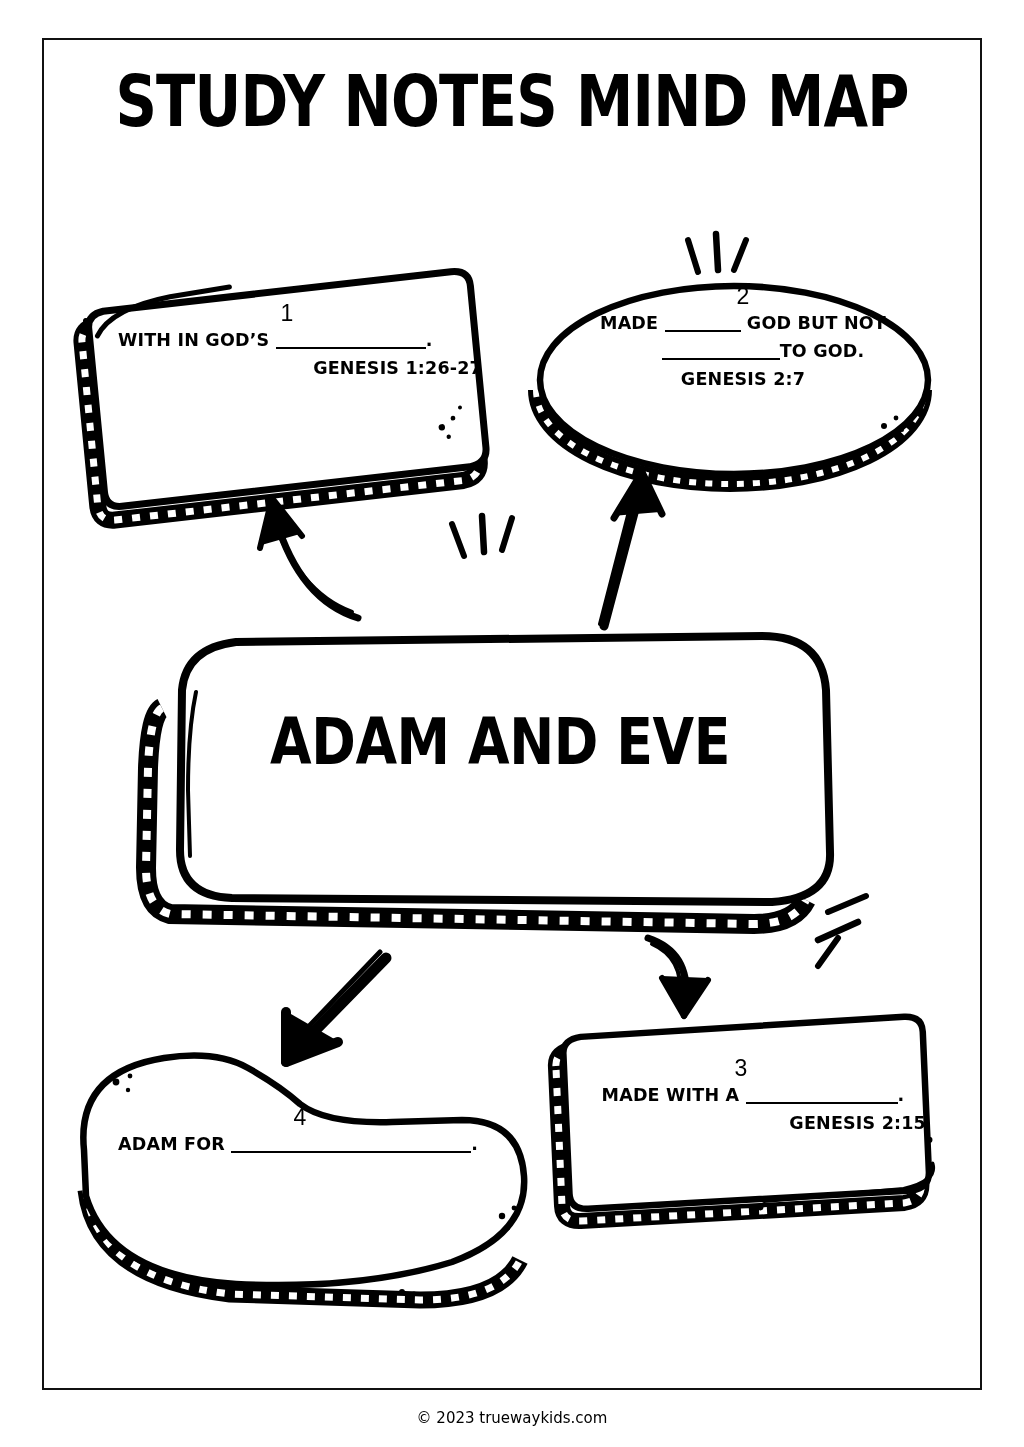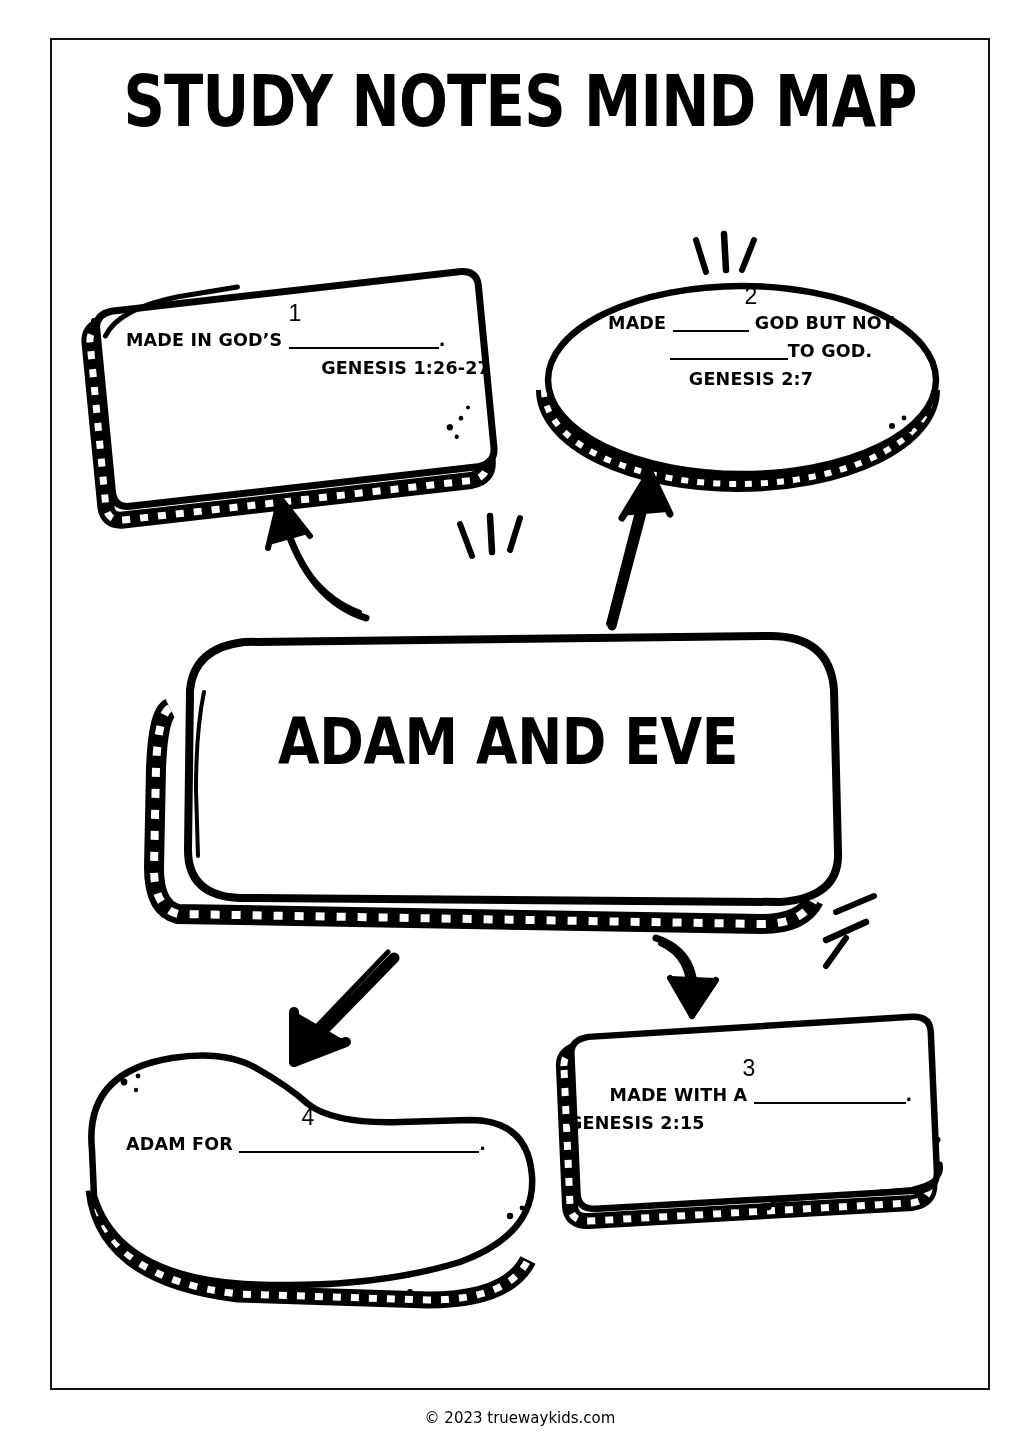--- a/index.html
+++ b/index.html
@@ -11,21 +11,21 @@
     width: 1024px;
     height: 1447px;
     position: relative;
     overflow: hidden;
     font-family: "Liberation Sans", sans-serif;
     color: #000000;
   }
 
   #page {
     position: absolute;
-    left: 8px; top: 0;
+    left: 0; top: 0;
     width: 1000px;
     height: 1447px;
   }
 
   
   .page-frame {
     position: absolute;
     left: 42px;
     top: 38px;
     width: 940px;
@@ -113,21 +113,21 @@
     line-height: 72px;
     letter-spacing: -0.5px;
     transform: scaleX(0.84);
     transform-origin: 50% 50%;
     white-space: nowrap;
   }
 
   
   #node3-text { left: 556px; top: 1055px; width: 370px; }
   #node3-text .node-line { text-align: center; padding-left: 24px; }
-  #node3-text .node-ref  { text-align: left; padding-left: 4px; }
+  #node3-text .node-ref  { text-align: right; padding-left: 4px; }
 
   
   #node4-text { left: 100px; top: 1104px; width: 400px; }
   #node4-text .node-line { text-align: left; padding-left: 18px; }
   #node4-text .node-ref  { text-align: center; padding-left: 26px; }
 
   .blank-rule {
     display: inline-block;
     border-bottom: 2.2px solid #000;
     vertical-align: -3px;
@@ -296,21 +296,21 @@
       <path d="M 648 938 Q 690 952 686 1000" fill="none" stroke="#000" stroke-width="7" stroke-linecap="round"></path>
       <path d="M 652 944 Q 684 958 680 998" fill="none" stroke="#000" stroke-width="4" stroke-linecap="round"></path>
       <path d="M 684 1016 L 662 976 L 708 978 Z" fill="#000"></path>
       <path d="M 684 1016 L 662 978" stroke="#000" stroke-width="6" stroke-linecap="round" fill="none"></path>
       <path d="M 684 1016 L 708 980" stroke="#000" stroke-width="6" stroke-linecap="round" fill="none"></path>
     </g>
   </svg>
 
   <div class="node-text" id="node1-text">
     <div class="node-num">1</div>
-    <div class="node-line"><span>MADE IN GOD’S</span>&nbsp;<span class="blank-rule" style="width:150px"></span><span>.</span></div>
+    <div class="node-line"><span>WITH IN GOD’S</span>&nbsp;<span class="blank-rule" style="width:150px"></span><span>.</span></div>
     <div class="node-ref">GENESIS 1:26-27</div>
   </div>
 
   <div class="node-text" id="node2-text">
     <div class="node-num">2</div>
     <div class="node-line l1"><span>MADE</span>&nbsp;<span class="blank-rule" style="width:76px"></span>&nbsp;<span>GOD BUT NOT</span></div>
     <div class="node-line l2"><span class="blank-rule" style="width:118px"></span><span>TO GOD.</span></div>
     <div class="node-ref">GENESIS 2:7</div>
   </div>
 

